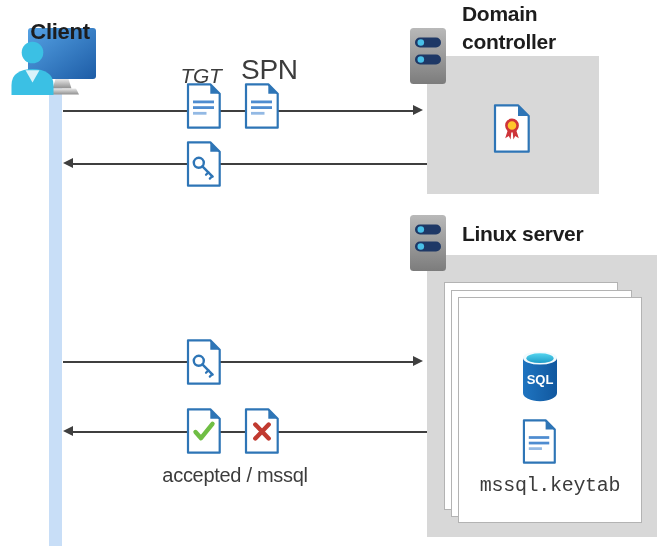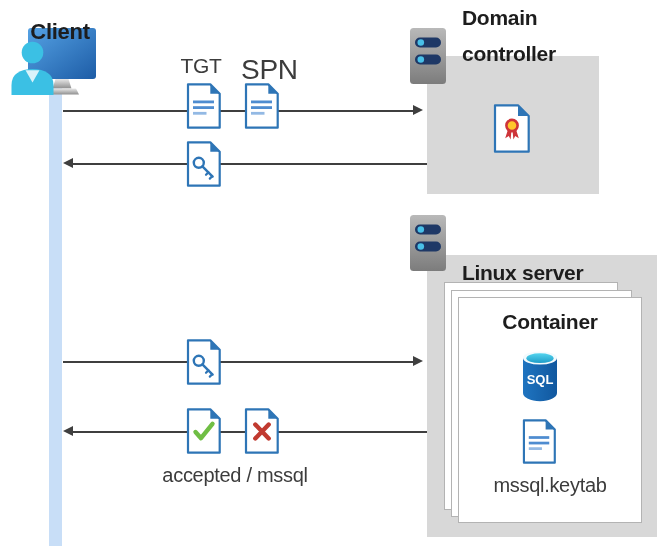--- a/index.html
+++ b/index.html
@@ -101,53 +101,52 @@
       <circle cx="30.5" cy="27.5" r="10.8" fill="#3bc0e4"></circle>
       <path d="M9.5 70 V60 C9.5 49 18 44 30.5 44 C43 44 51.5 49 51.5 60 V70 Z" fill="#3bc0e4"></path>
       <path d="M23.5 45.2 L30.5 57.5 L37.5 45.2 Z" fill="#d9f3fa"></path>
     </g>
   </svg>
 
   <div class="abs gray-box" style="left:427px;top:56px;width:172px;height:138px;"></div>
   <svg class="abs icon" style="left:409px;top:27px;" width="38" height="58" viewBox="0 0 38 58">
     <use href="#sym-server"></use>
   </svg>
-  <div class="abs txt label label-bold" style="left:462px;top:0px;width:125px;line-height:36px;">Domain controller</div>
+  <div class="abs txt label label-bold" style="left:462px;top:0px;width:125px;line-height:28px;">Domain controller</div>
   <svg class="abs icon" style="left:492px;top:104px;" width="40" height="49" viewBox="0 0 40 49">
     <path d="M3 1.3 H26 L36.7 12 V47.7 H3 Z" fill="#ffffff" stroke="#2e75b6" stroke-width="2.2" stroke-linejoin="round"></path>
     <path d="M26 1.3 V12 H36.7 Z" fill="#2e75b6"></path>
     <path d="M16 25.5 L13.2 34.3 L16.8 32 L18.6 35.4 L19.4 27.2 Z" fill="#ce3439"></path>
     <path d="M24 25.5 L26.8 34.3 L23.2 32 L21.4 35.4 L20.6 27.2 Z" fill="#ce3439"></path>
     <circle cx="20" cy="21.5" r="5.6" fill="#ffc62c" stroke="#ce3439" stroke-width="2.6"></circle>
   </svg>
 
   <div class="abs gray-box" style="left:427px;top:255px;width:230px;height:282px;"></div>
   <svg class="abs icon" style="left:409px;top:214px;" width="38" height="58" viewBox="0 0 38 58">
     <use href="#sym-server"></use>
   </svg>
-  <div class="abs txt label label-bold" style="left:462px;top:222px;width:190px;margin-top:39px;">Linux server</div>
+  <div class="abs txt label label-bold" style="left:462px;top:222px;width:190px;">Linux server</div>
 
   <div class="abs card" style="left:444px;top:282px;width:174px;height:228px;"></div>
   <div class="abs card" style="left:451px;top:290px;width:181px;height:227px;"></div>
   <div class="abs card" style="left:458px;top:297px;width:184px;height:226px;"></div>
-  <div class="abs txt label label-bold center" style="left:458px;top:310px;width:184px;">Container</div>
   <svg class="abs icon" style="left:521px;top:350px;" width="38" height="52" viewBox="0 0 38 52">
     <path d="M2 8 V43 C2 47.5 9.6 51.2 19 51.2 C28.4 51.2 36 47.5 36 43 V8 Z" fill="url(#gSql)"></path>
     <ellipse cx="19" cy="8" rx="17" ry="6.6" fill="#f2fafd"></ellipse>
     <ellipse cx="19" cy="8.2" rx="13.6" ry="4.9" fill="url(#gCyan)"></ellipse>
     <text x="19" y="34" text-anchor="middle" font-size="13" font-weight="bold" fill="#ffffff" font-family="Liberation Sans, sans-serif">SQL</text>
   </svg>
   <svg class="abs icon" style="left:521px;top:419px;" width="37" height="45" viewBox="0 0 38 46">
     <use href="#sym-doc-lines"></use>
   </svg>
-  <div class="abs txt label label-reg center" style="left:451px;top:474px;width:198px;">mssql.keytab</div>
+  <div class="abs txt label label-reg center" style="left:451px;top:474px;width:198px;font-family:Liberation Mono, monospace;">mssql.keytab</div>
 
   <div class="abs arrow-line" style="left:63px;top:110px;width:351px;"></div>
   <div class="abs arrow-head-right" style="left:413px;top:105px;"></div>
-  <div class="abs txt label label-reg center" style="left:180px;top:54px;width:42px;font-size:21px;">TGT</div>
+  <div class="abs txt label label-reg center" style="left:180px;top:64px;width:42px;font-size:21px;font-style:italic;">TGT</div>
   <div class="abs txt label label-reg center" style="left:241px;top:54px;width:46px;font-size:28px;">SPN</div>
   <svg class="abs icon" style="left:185px;top:83px;" width="38" height="46" viewBox="0 0 38 46">
     <use href="#sym-doc-lines"></use>
   </svg>
   <svg class="abs icon" style="left:243px;top:83px;" width="38" height="46" viewBox="0 0 38 46">
     <use href="#sym-doc-lines"></use>
   </svg>
 
   <div class="abs arrow-head-left" style="left:63px;top:158px;"></div>
   <div class="abs arrow-line" style="left:73px;top:163px;width:354px;"></div>

